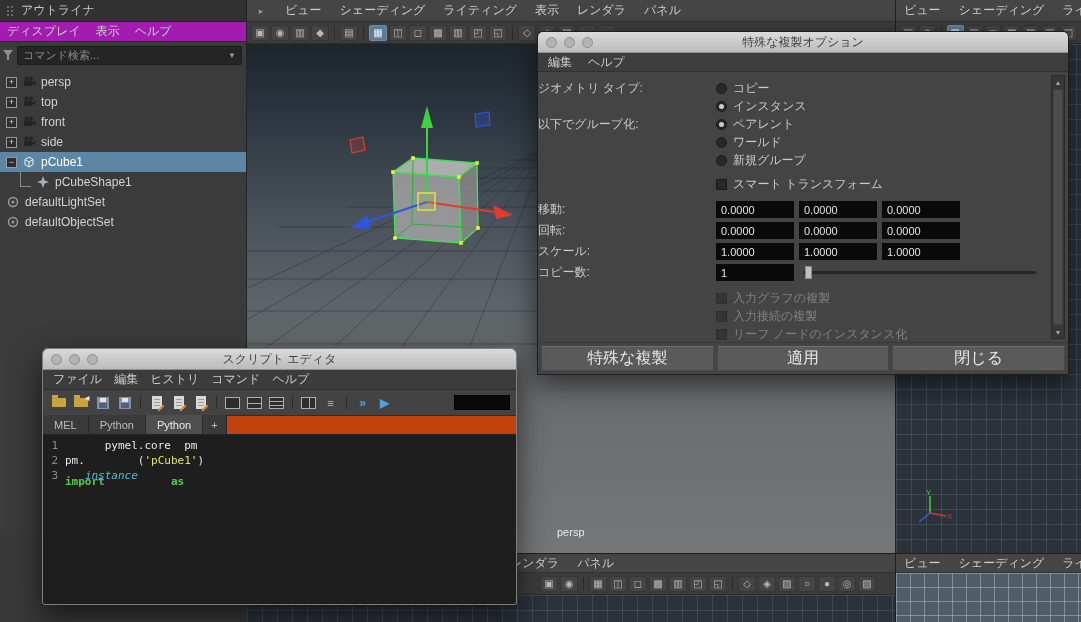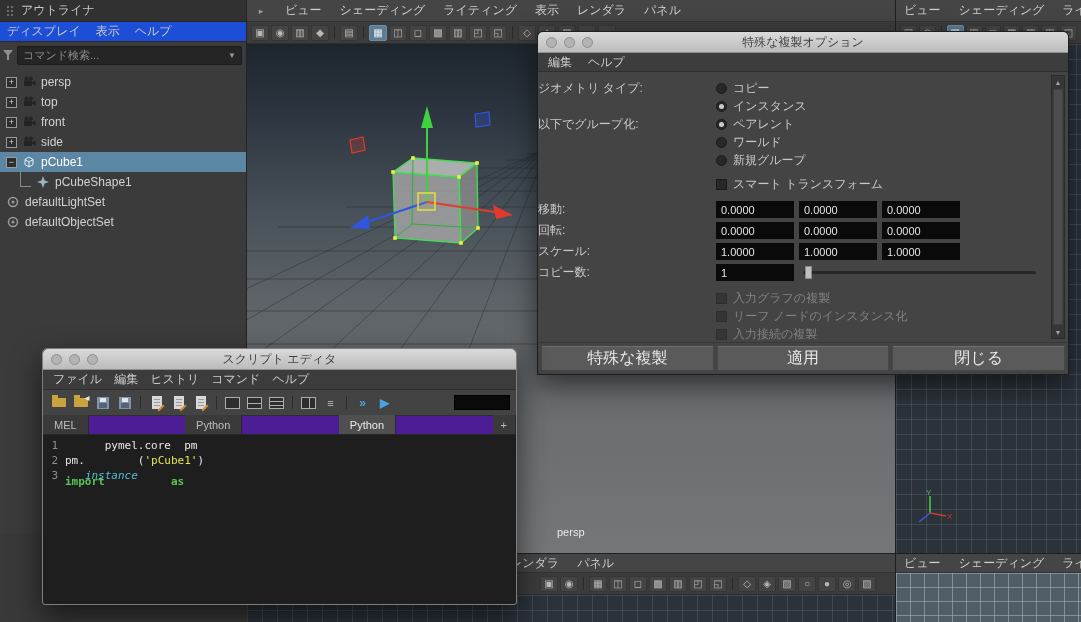--- a/index.html
+++ b/index.html
@@ -35,21 +35,21 @@
   
   #outliner { position:absolute; left:0; top:0; width:247px; height:534px; background:#3b3b3b; border-right:1px solid #242424; }
   .out-titlebar { height:22px; background:#313131; color:#c9c9c9; font-size:12px; display:flex; align-items:center; padding:0 6px; gap:7px; border-bottom:1px solid #262626; }
   .grip { width:8px; height:12px; background:
     radial-gradient(circle at 2px 2px, #6d6d6d 1px, transparent 1.4px),
     radial-gradient(circle at 6px 2px, #6d6d6d 1px, transparent 1.4px),
     radial-gradient(circle at 2px 6px, #6d6d6d 1px, transparent 1.4px),
     radial-gradient(circle at 6px 6px, #6d6d6d 1px, transparent 1.4px),
     radial-gradient(circle at 2px 10px, #6d6d6d 1px, transparent 1.4px),
     radial-gradient(circle at 6px 10px, #6d6d6d 1px, transparent 1.4px); }
-  .out-menubar { height:20px; background:#1d4ed8; display:flex; gap:15px; align-items:center; padding:0 7px; color:#cccccc; font-size:12px; border-bottom:1px solid #2b2b2b; }
+  .out-menubar { height:20px; background:#a21caf; display:flex; gap:15px; align-items:center; padding:0 7px; color:#cccccc; font-size:12px; border-bottom:1px solid #2b2b2b; }
   .search-row { height:26px; display:flex; align-items:center; padding:3px 4px 3px 3px; gap:4px; }
   .filter-ico { width:10px; height:10px; clip-path:polygon(0 0,100% 0,60% 50%,60% 100%,40% 100%,40% 50%); background:#8f8f8f; flex:none; }
   .search-box { flex:1; height:19px; background:#252525; border:1px solid #1b1b1b; border-radius:2px;
     display:flex; align-items:center; justify-content:space-between; padding:0 5px; color:#8f8f8f; font-size:11px; }
   .search-caret { font-size:8px; color:#9a9a9a; }
   .tree { padding-top:4px; font-size:12px; color:#d2d2d2; }
   .tree-row { height:20px; display:flex; align-items:center; gap:5px; padding-left:6px; }
   .tree-row.selected { background:#5b87a5; color:#ffffff; }
   .twisty { width:11px; height:11px; flex:none; border:1px solid #9a9a9a; background:#2e2e2e; color:#d2d2d2;
     font-size:9px; line-height:9px; display:flex; align-items:center; justify-content:center; }
@@ -120,21 +120,21 @@
   .page { position:relative; width:10px; height:13px; background:#d9d9d9; }
   .page::before { content:""; position:absolute; top:3px; left:2px; right:2px; height:1px; background:#999999; box-shadow:0 3px 0 #999999, 0 6px 0 #999999; }
   .page::after { content:""; position:absolute; right:-3px; bottom:0; width:8px; height:2px; background:#d7872f; transform:rotate(-45deg); }
   .layo { width:15px; height:12px; border:1px solid #adadad; position:relative; background:#2e2e2e; }
   .layo.h2::before { content:""; position:absolute; left:0; right:0; top:5px; height:1px; background:#adadad; }
   .layo.h3::before { content:""; position:absolute; left:0; right:0; top:3px; height:1px; background:#adadad; box-shadow:0 4px 0 #adadad; }
   .layo.vert::before { content:""; position:absolute; top:0; bottom:0; left:7px; width:1px; background:#adadad; }
   .glyph-ico { color:#c2c2c2; font-size:11px; }
   .exec { color:#4aa3e0; font-weight:bold; font-size:12px; }
   .quick-field { margin-left:auto; width:56px; height:15px; background:#0a0a0a; border:1px solid #000; }
-  .se-tabbar { height:19px; background:#4c1d95; display:flex; align-items:flex-end; border-bottom:1px solid #262626; flex:none;justify-content:space-between; }
+  .se-tabbar { height:19px; background:#c2410c; display:flex; align-items:flex-end; border-bottom:1px solid #262626; flex:none; }
   .se-tab { height:19px; padding:0 11px; background:#3a3a3a; color:#bdbdbd; font-size:11px;
     display:flex; align-items:center; border-right:1px solid #292929; }
   .se-tab.active { background:#4f4f4f; color:#eaeaea; }
   .se-tab.plus { padding:0 8px; }
   .se-editor { flex:1; background:#1e1e1e; padding-top:3px; overflow:hidden; border-radius:0 0 3px 3px; }
   .code-line { display:flex; height:15px; font-family:"DejaVu Sans Mono", monospace; font-size:11px; line-height:15px; }
   .lnum { width:22px; text-align:right; padding-right:7px; color:#8d8d8d; flex:none; }
   .tok.kw { color:#58c554; font-weight:bold;margin-top:36px; }
   .tok.pl { color:#e6e6e6; }
   .tok.fn { color:#56bdd3; font-style:italic;margin-top:15px; }
@@ -492,26 +492,26 @@
       </div>
       <div class="gap6"></div>
       <div class="form-row">
         <div class="form-label"></div>
         <span class="check dim"></span>
         <span class="opt-label dimtext">入力グラフの複製</span>
       </div>
       <div class="form-row">
         <div class="form-label"></div>
         <span class="check dim"></span>
-        <span class="opt-label dimtext">リーフ ノードのインスタンス化</span>
+        <span class="opt-label dimtext">入力接続の複製</span>
       </div>
       <div class="form-row">
         <div class="form-label"></div>
         <span class="check dim"></span>
-        <span class="opt-label dimtext">入力接続の複製</span>
+        <span class="opt-label dimtext">リーフ ノードのインスタンス化</span>
       </div>
       <div class="dlg-scrollbar">
         <span class="sb-arrow">▲</span>
         <span class="sb-thumb"></span>
         <span class="sb-arrow">▼</span>
       </div>
     </div>
     <div class="dlg-buttons">
       <div class="dlg-btn">特殊な複製</div>
       <div class="dlg-btn">適用</div>

